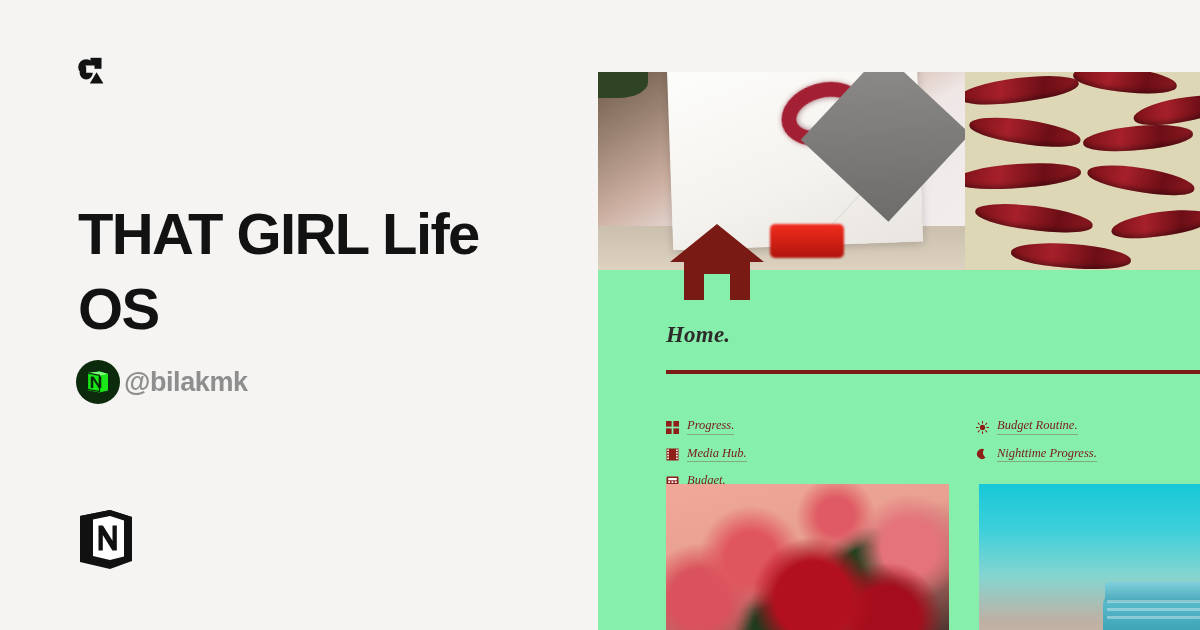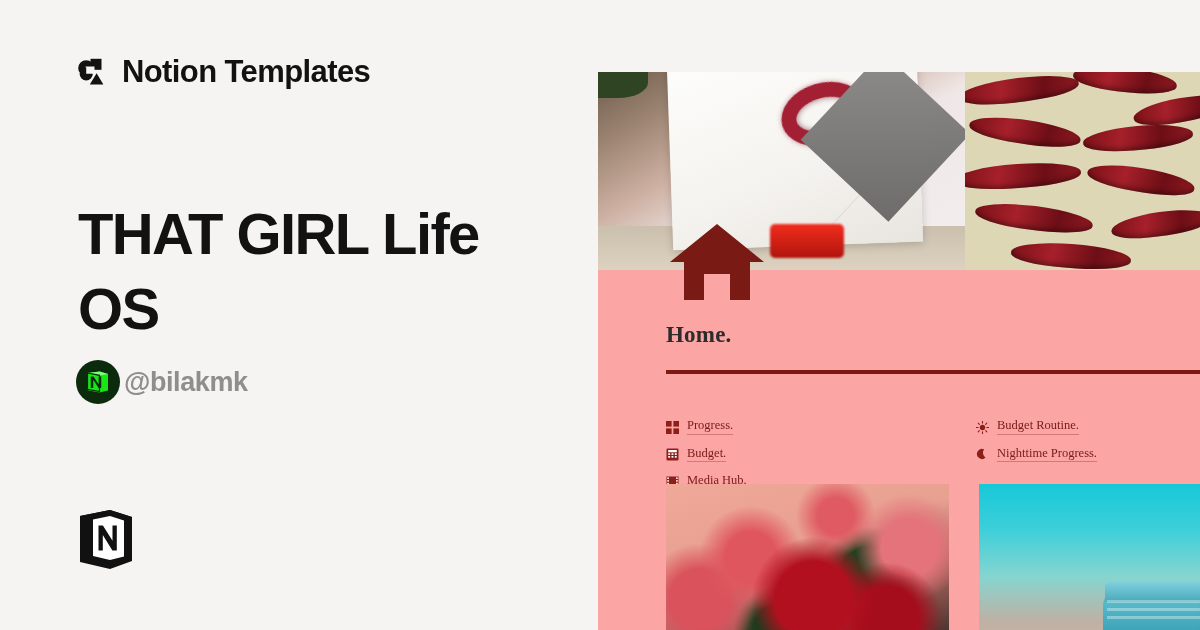--- a/index.html
+++ b/index.html
@@ -29,21 +29,21 @@
     width:44px; height:44px; border-radius:50%;
     background:#0c2a0c; display:flex; align-items:center; justify-content:center; flex:none;
     overflow:hidden;
   }
   .handle { font-size:27px; font-weight:700; color:#8e8e8e; letter-spacing:-0.4px; white-space:nowrap; }
 
   .notion-mark { position:absolute; left:76px; top:506px; width:60px; height:64px; }
 
   
   .right { position:absolute; left:598px; top:0; width:602px; height:630px; background:#f5f4f2; }
-  .np { position:absolute; left:0; top:72px; width:602px; height:558px; background:#fca5a5; overflow:hidden; }
+  .np { position:absolute; left:0; top:72px; width:602px; height:558px; background:#86efac; overflow:hidden;font-style:italic; }
 
   
   .cover { position:absolute; left:0; top:0; width:602px; height:198px; overflow:hidden; display:flex; }
   .cover-a { position:relative; width:367px; height:198px; overflow:hidden;
              background:linear-gradient(150deg,#6d5a4a 0%,#9c8472 18%,#cdb0a2 36%,#efe7e6 55%,#f3eef0 100%); }
   
   .env {
     position:absolute; left:72px; top:-10px; width:250px; height:184px;
     background:linear-gradient(160deg,#fdfdfb 0%,#f4f2ee 60%,#e8e4df 100%);
     transform:rotate(-2deg);
@@ -134,21 +134,20 @@
     <div class="brand">
       <span class="brand-icon">
         <svg width="30" height="30" viewBox="0 0 30 30" aria-hidden="true">
           <path d="M11.2 3.2a8 8 0 1 0 0 16 8 8 0 0 0 0-16z" fill="#121212" transform="translate(-3,0)"></path>
           <rect x="12.5" y="1.8" width="11" height="11" fill="#121212"></rect>
           <polygon points="18.6,16.2 25.4,27.4 11.8,27.4" fill="#121212"></polygon>
           <rect x="7.5" y="9.5" width="9" height="9" fill="#f5f4f2" transform="rotate(0)"></rect>
           <path d="M8.2 10.2A6.6 6.6 0 1 0 14.8 16.8H8.2z" fill="#121212"></path>
         </svg>
       </span>
-      <span class="brand-title">Notion Templates</span>
     </div>
 
     <h1 class="headline">THAT GIRL Life OS</h1>
 
     <div class="author">
       <span class="avatar">
         <svg width="30" height="30" viewBox="0 0 24 24" aria-hidden="true">
           <path d="M3.6 4.8 13.4 3.6l6.6 1.9v13.2l-6.8 1.7-9.6-1.8z" fill="#19e519"></path>
           <path d="M3.6 4.8 13.4 3.6l6.6 1.9-6.4 1.2z" fill="#7cff7c"></path>
           <path d="M6.2 7.6h2.2l4.2 6.3V7.6h2v9.1h-2.1l-4.3-6.5v6.5H6.2z" fill="#0b2a0b"></path>
@@ -218,48 +217,48 @@
                   <rect x="0" y="7.4" width="5.6" height="5.6" fill="#8d1f18"></rect>
                   <rect x="7.4" y="7.4" width="5.6" height="5.6" fill="#8d1f18"></rect>
                 </svg>
               </span>
               <span class="lbl">Progress.</span>
             </div>
 
             <div class="np-link">
               <span class="li-icon">
                 <svg width="13" height="13" viewBox="0 0 13 13" aria-hidden="true">
-                  <rect x="0.5" y="0.5" width="12" height="12" rx="1.2" fill="#8d1f18"></rect>
-                  <rect x="2.2" y="2" width="8.6" height="2.3" fill="#fff"></rect>
-                  <rect x="2.2" y="5.3" width="1.9" height="1.7" fill="#fff"></rect>
-                  <rect x="5.5" y="5.3" width="1.9" height="1.7" fill="#fff"></rect>
-                  <rect x="8.8" y="5.3" width="1.9" height="1.7" fill="#fff"></rect>
-                  <rect x="2.2" y="8" width="1.9" height="1.7" fill="#fff"></rect>
-                  <rect x="5.5" y="8" width="1.9" height="1.7" fill="#fff"></rect>
-                  <rect x="8.8" y="8" width="1.9" height="1.7" fill="#fff"></rect>
-                </svg>
-              </span>
-              <span class="lbl">Budget.</span>
-            </div>
-
-            <div class="np-link">
-              <span class="li-icon">
-                <svg width="13" height="13" viewBox="0 0 13 13" aria-hidden="true">
                   <rect x="0.5" y="0.5" width="12" height="12" fill="#8d1f18"></rect>
                   <rect x="1.3" y="1.4" width="1.6" height="1.6" fill="#fff"></rect>
                   <rect x="1.3" y="4.1" width="1.6" height="1.6" fill="#fff"></rect>
                   <rect x="1.3" y="6.8" width="1.6" height="1.6" fill="#fff"></rect>
                   <rect x="1.3" y="9.5" width="1.6" height="1.6" fill="#fff"></rect>
                   <rect x="10.1" y="1.4" width="1.6" height="1.6" fill="#fff"></rect>
                   <rect x="10.1" y="4.1" width="1.6" height="1.6" fill="#fff"></rect>
                   <rect x="10.1" y="6.8" width="1.6" height="1.6" fill="#fff"></rect>
                   <rect x="10.1" y="9.5" width="1.6" height="1.6" fill="#fff"></rect>
                 </svg>
               </span>
               <span class="lbl">Media Hub.</span>
+            </div>
+
+            <div class="np-link">
+              <span class="li-icon">
+                <svg width="13" height="13" viewBox="0 0 13 13" aria-hidden="true">
+                  <rect x="0.5" y="0.5" width="12" height="12" rx="1.2" fill="#8d1f18"></rect>
+                  <rect x="2.2" y="2" width="8.6" height="2.3" fill="#fff"></rect>
+                  <rect x="2.2" y="5.3" width="1.9" height="1.7" fill="#fff"></rect>
+                  <rect x="5.5" y="5.3" width="1.9" height="1.7" fill="#fff"></rect>
+                  <rect x="8.8" y="5.3" width="1.9" height="1.7" fill="#fff"></rect>
+                  <rect x="2.2" y="8" width="1.9" height="1.7" fill="#fff"></rect>
+                  <rect x="5.5" y="8" width="1.9" height="1.7" fill="#fff"></rect>
+                  <rect x="8.8" y="8" width="1.9" height="1.7" fill="#fff"></rect>
+                </svg>
+              </span>
+              <span class="lbl">Budget.</span>
             </div>
           </div>
 
           <div class="np-col right-col">
 
             <div class="np-link">
               <span class="li-icon">
                 <svg width="13" height="13" viewBox="0 0 13 13" aria-hidden="true">
                   <circle cx="6.5" cy="6.5" r="2.7" fill="#8d1f18"></circle>
                   <g stroke="#8d1f18" stroke-width="1.1" stroke-linecap="round">

